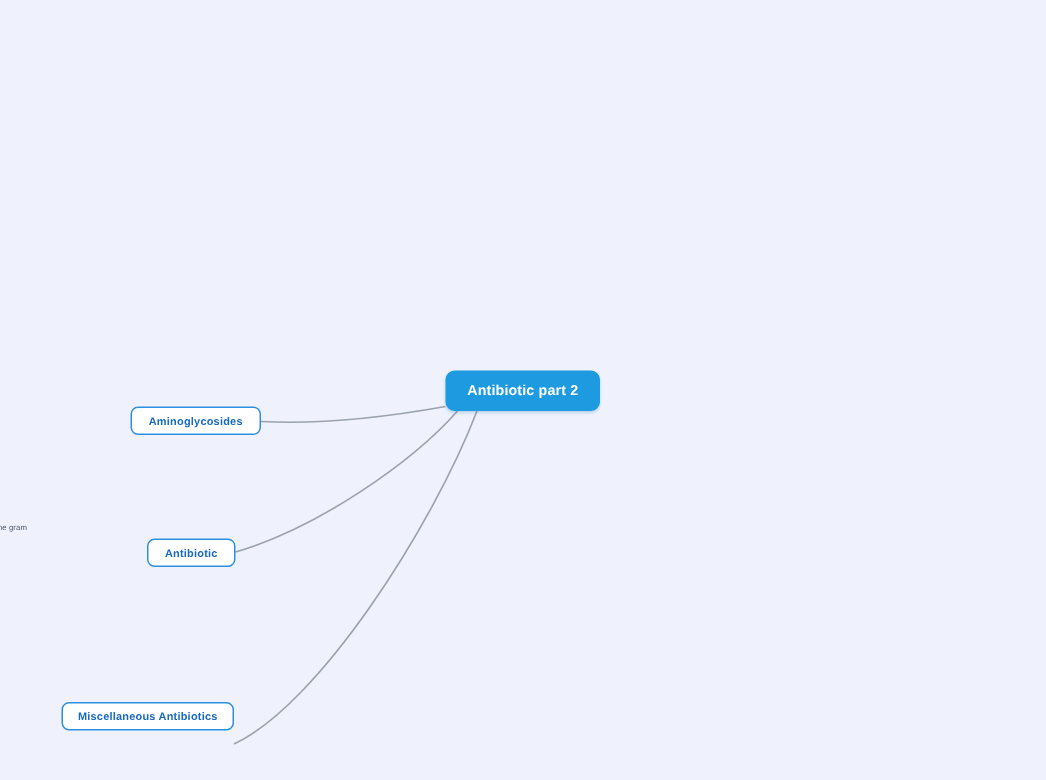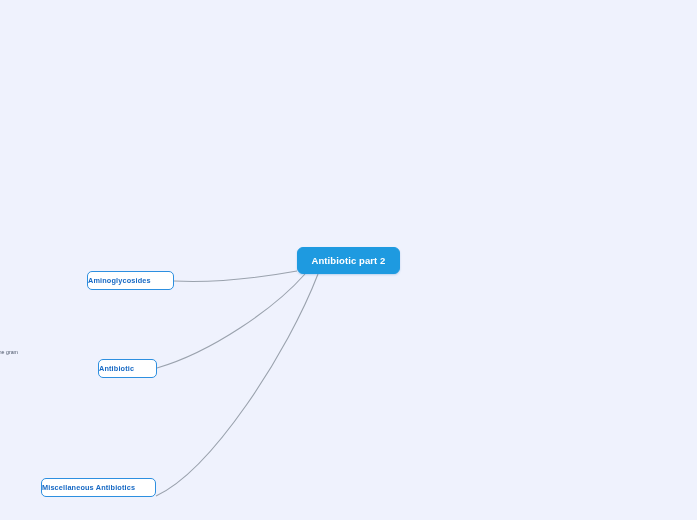--- a/index.html
+++ b/index.html
@@ -18,26 +18,26 @@
     left:297px;top:247px;width:103px;height:27px;
     background:#1e9ae0;border:1px solid #1e9ae0;border-radius:6px;
     color:#ffffff;font-size:9.5px;font-weight:bold;letter-spacing:.1px;
     display:flex;align-items:center;justify-content:center;
     box-shadow:0 1px 2px rgba(30,120,190,.25);
   }
 
   .child-node{
     background:#ffffff;border:1.4px solid #2d8fe0;border-radius:5px;
     color:#1769c4;font-size:7.3px;font-weight:bold;letter-spacing:.15px;
-    display:flex;align-items:center;justify-content:flex-start;
+    display:flex;align-items:center;justify-content:center;
     height:19px;
   }
   .n-amino{left:87px;top:271px;width:87px;}
   .n-quino{left:98px;top:359px;width:59px;}
-  .n-misc {left:41px;top:478px;width:115px;}
+  .n-misc {left:41px;top:468px;width:115px;}
 
   .detail-block{
     position:absolute;color:#4a5568;font-size:5.2px;line-height:10.6px;
     letter-spacing:.05px;text-align:left;
   }
   .detail-block div{white-space:nowrap;}
   .d-quino{left:-34px;top:347px;}
 </style>
 </head>
 <body>

